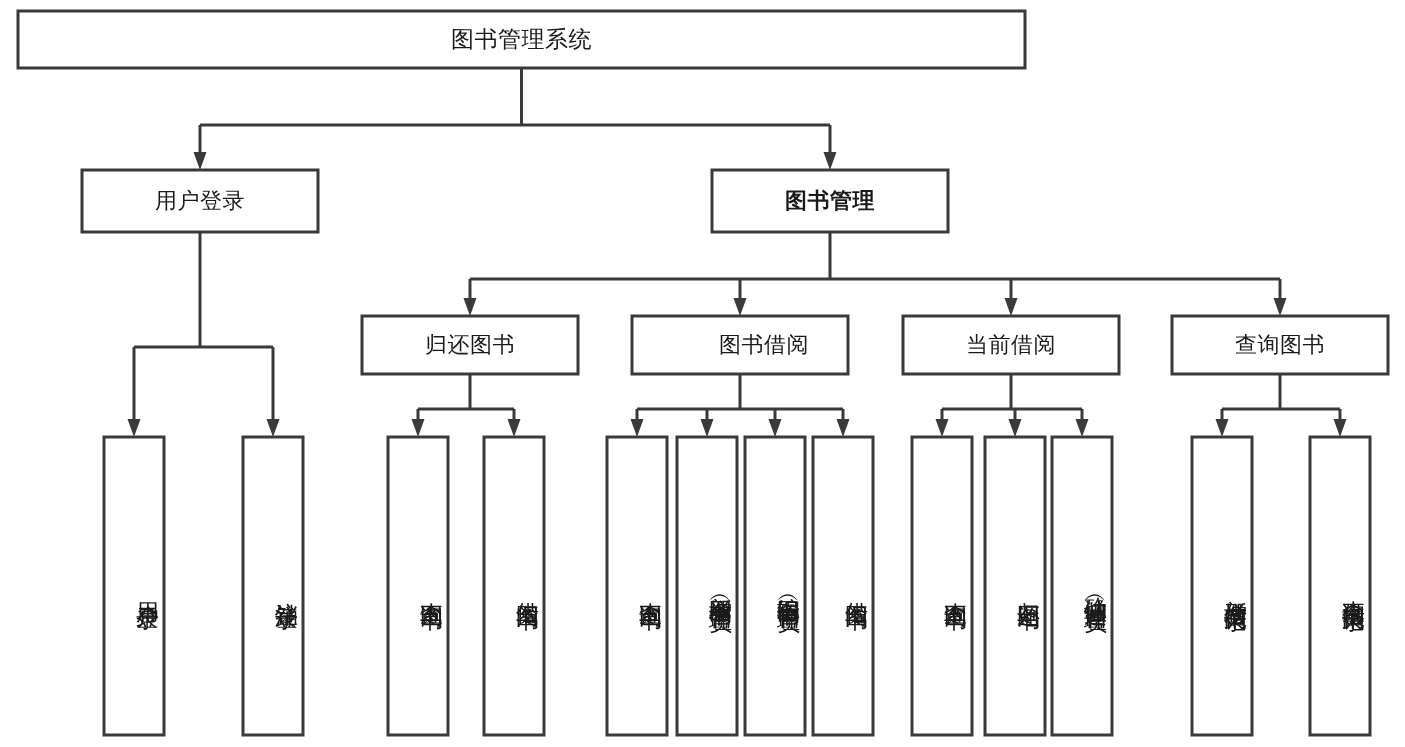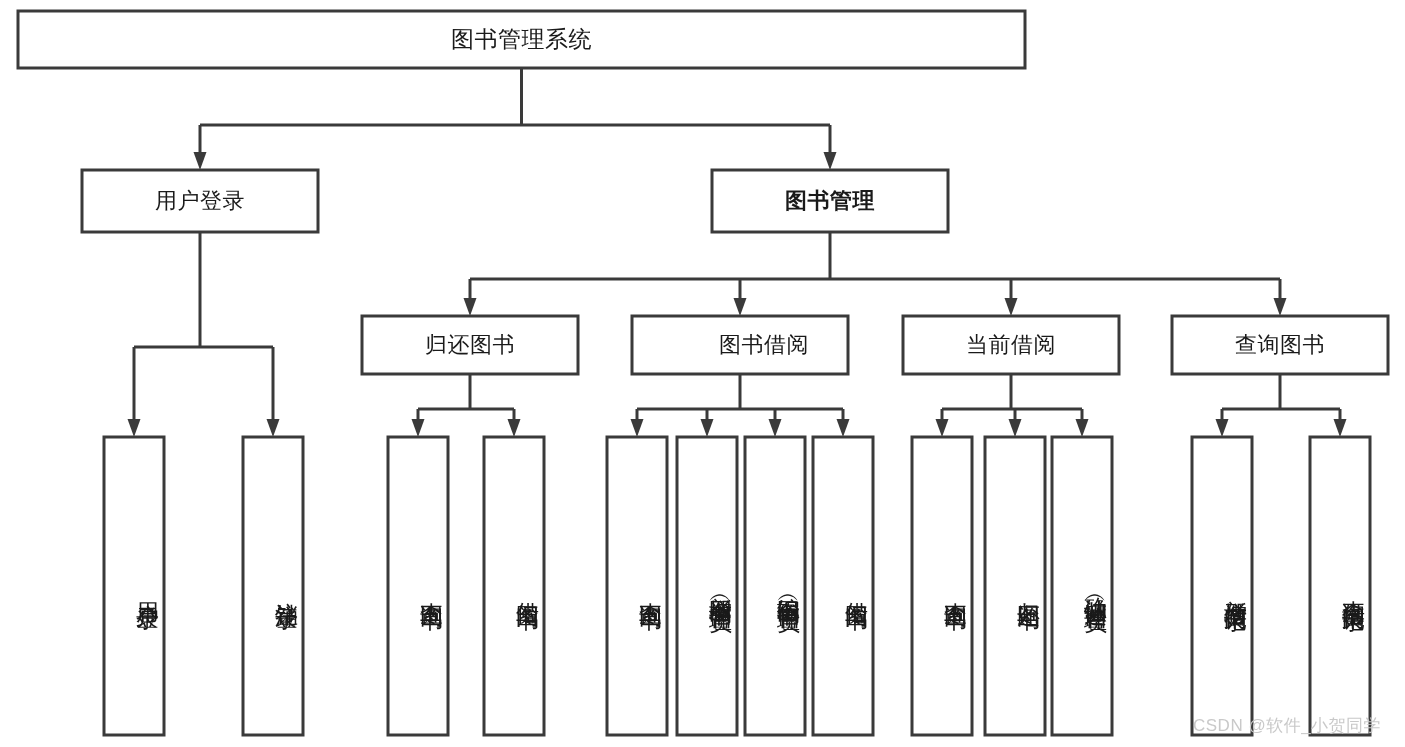--- a/index.html
+++ b/index.html
@@ -172,14 +172,13 @@
       <div class="node-label vertical" style="left: 607px; top: 437px; width: 60px; height: 298px;">查询图书</div>
       <div class="node-label vertical" style="left: 677px; top: 437px; width: 60px; height: 298px;">新增图书（管理员）</div>
       <div class="node-label vertical" style="left: 745px; top: 437px; width: 60px; height: 298px;">编辑图书（管理员）</div>
       <div class="node-label vertical" style="left: 813px; top: 437px; width: 60px; height: 298px;">借阅图书</div>
       <div class="node-label vertical" style="left: 912px; top: 437px; width: 60px; height: 298px;">查询图书</div>
       <div class="node-label vertical" style="left: 985px; top: 437px; width: 60px; height: 298px;">归还图书</div>
       <div class="node-label vertical" style="left: 1052px; top: 437px; width: 60px; height: 298px;">确认归还（管理员）</div>
       <div class="node-label vertical" style="left: 1192px; top: 437px; width: 60px; height: 298px;">新增借阅记录</div>
       <div class="node-label vertical" style="left: 1310px; top: 437px; width: 60px; height: 298px;">查询借阅记录</div>
     </div>
-  <div class="watermark" style="left:1193px; top:714px;">CSDN @软件_小贺同学</div>
 </div>
 
 </body></html>

